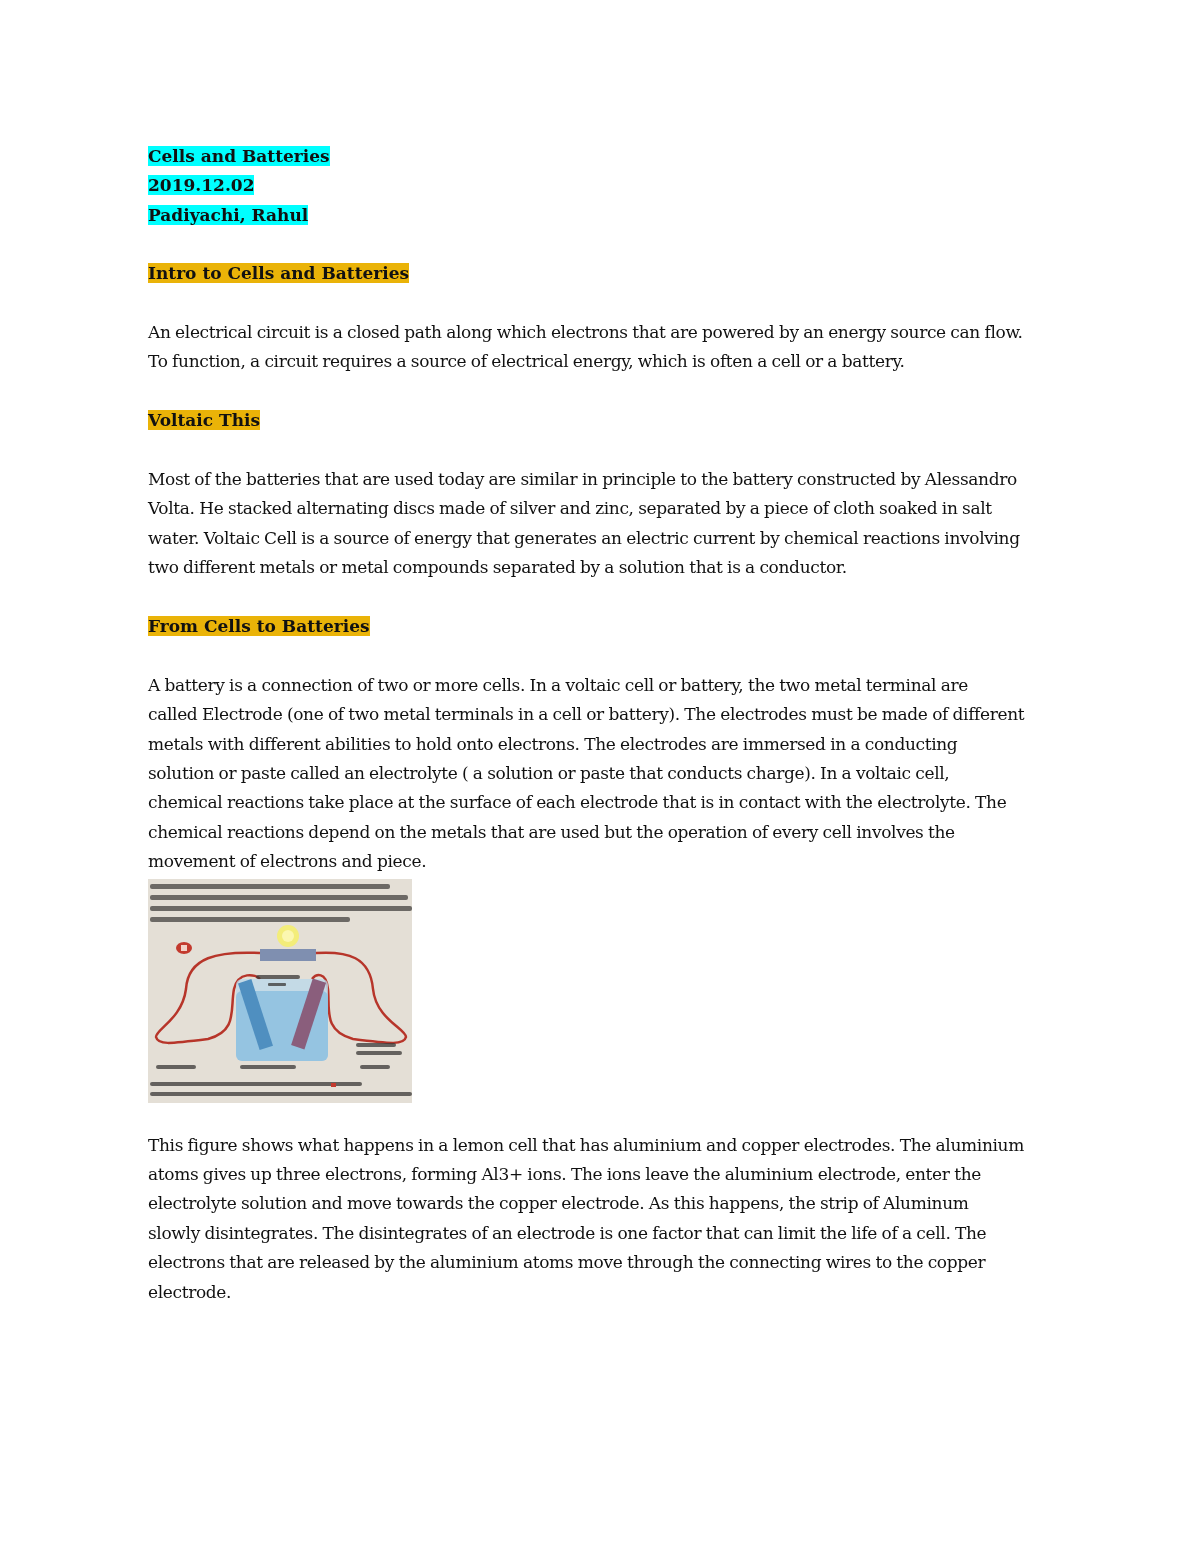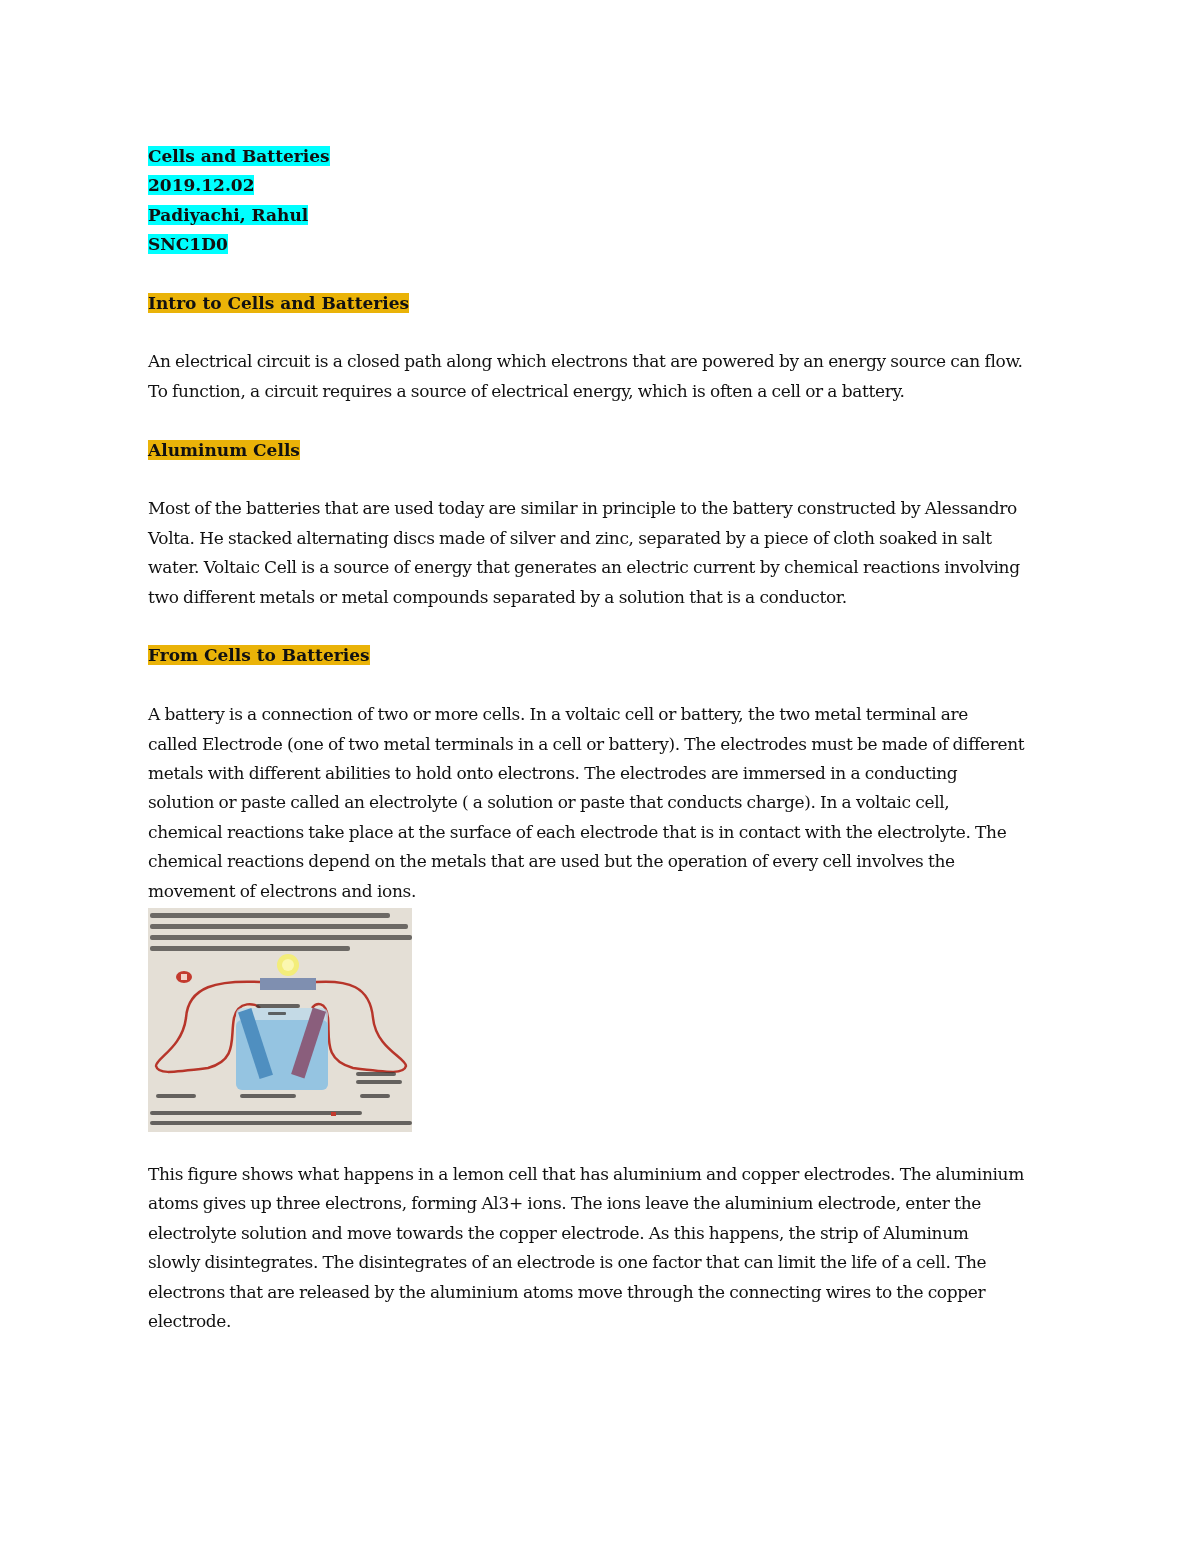--- a/index.html
+++ b/index.html
@@ -24,51 +24,50 @@
   </style>
 </head>
 <body>
 
 <div class="page">
 
   <div class="header-block">
     <span class="line"><span class="hl-cyan">Cells and Batteries</span></span>
     <span class="line"><span class="hl-cyan">2019.12.02</span></span>
     <span class="line"><span class="hl-cyan">Padiyachi, Rahul</span></span>
-    <span class="line"><span class="hl-cyan">SNC1D0</span></span>
   </div>
 
   <div class="section-title line"><span class="hl-yellow">Intro to Cells and Batteries</span></div>
   <div class="gap"></div>
   <div class="para">
     <span class="line">An electrical circuit is a closed path along which electrons that are powered by an energy source can flow.</span>
     <span class="line">To function, a circuit requires a source of electrical energy, which is often a cell or a battery.</span>
   </div>
   <div class="gap"></div>
 
-  <div class="section-title line"><span class="hl-yellow">Aluminum Cells</span></div>
+  <div class="section-title line"><span class="hl-yellow">Voltaic This</span></div>
   <div class="gap"></div>
   <div class="para">
     <span class="line">Most of the batteries that are used today are similar in principle to the battery constructed by Alessandro</span>
     <span class="line">Volta. He stacked alternating discs made of silver and zinc, separated by a piece of cloth soaked in salt</span>
     <span class="line">water. Voltaic Cell is a source of energy that generates an electric current by chemical reactions involving</span>
     <span class="line">two different metals or metal compounds separated by a solution that is a conductor.</span>
   </div>
   <div class="gap"></div>
 
   <div class="section-title line"><span class="hl-yellow">From Cells to Batteries</span></div>
   <div class="gap"></div>
   <div class="para">
     <span class="line">A battery is a connection of two or more cells. In a voltaic cell or battery, the two metal terminal are</span>
     <span class="line">called Electrode (one of two metal terminals in a cell or battery). The electrodes must be made of different</span>
     <span class="line">metals with different abilities to hold onto electrons. The electrodes are immersed in a conducting</span>
     <span class="line">solution or paste called an electrolyte ( a solution or paste that conducts charge). In a voltaic cell,</span>
     <span class="line">chemical reactions take place at the surface of each electrode that is in contact with the electrolyte. The</span>
     <span class="line">chemical reactions depend on the metals that are used but the operation of every cell involves the</span>
-    <span class="line">movement of electrons and ions.</span>
+    <span class="line">movement of electrons and piece.</span>
   </div>
 
   <div class="figure">
     <svg width="264" height="224" viewBox="0 0 264 224" xmlns="http://www.w3.org/2000/svg">
       <rect width="264" height="224" fill="#e4dfd6"></rect>
 
       <g fill="#3a3836" opacity="0.7">
         <rect x="2" y="5" width="240" height="5" rx="2"></rect>
         <rect x="2" y="16" width="258" height="5" rx="2"></rect>
         <rect x="2" y="27" width="262" height="5" rx="2"></rect>

